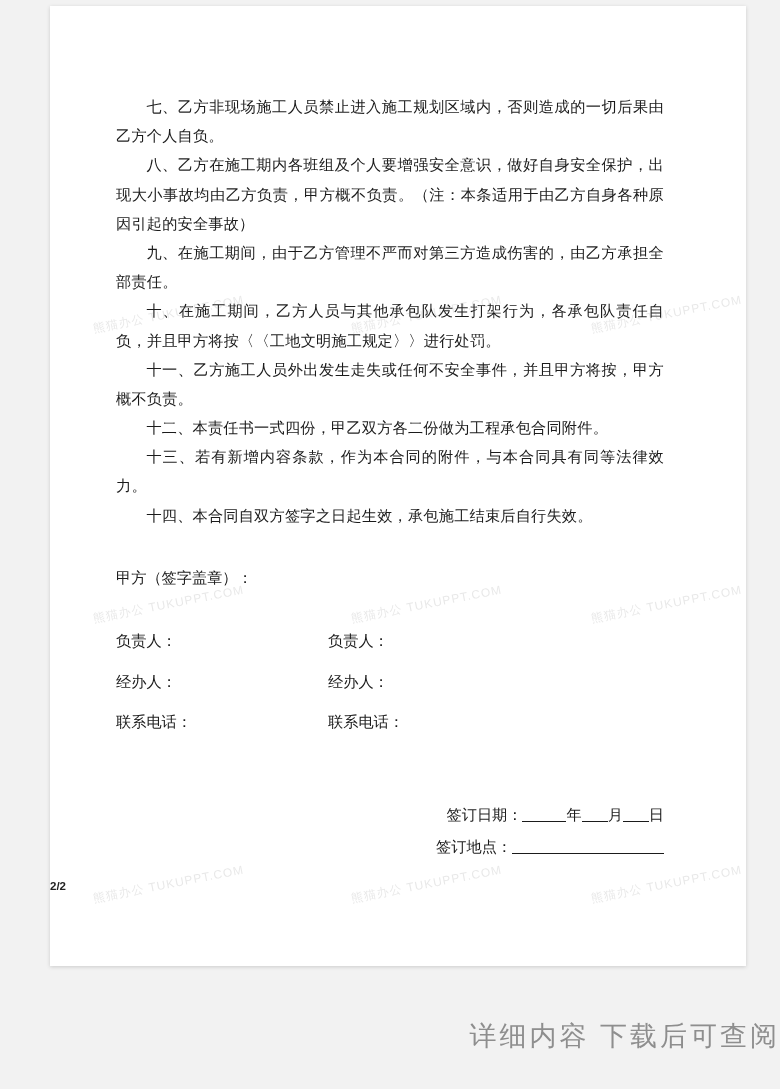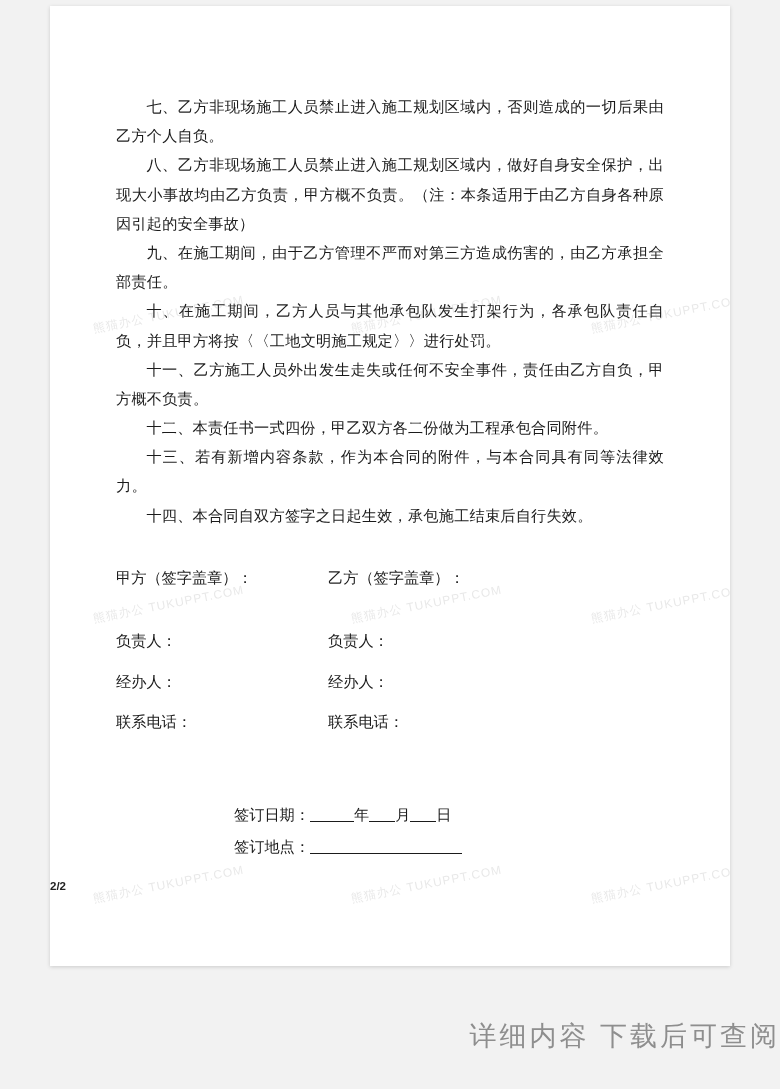--- a/index.html
+++ b/index.html
@@ -17,20 +17,21 @@
 
   .page-wrap {
     position: absolute;
     left: 50px;
     top: 6px;
     width: 680px;
     height: 960px;
     background: #ffffff;
     box-shadow: 0 1px 4px rgba(0,0,0,0.16);
     overflow: hidden;
+    padding-left: 16px;
   }
 
   .doc-body {
     position: absolute;
     left: 0;
     top: 0;
     width: 680px;
     height: 960px;
     box-sizing: border-box;
     padding: 86px 66px 0 66px;
@@ -62,33 +63,35 @@
   }
   .sig-row .col-a {
     width: 212px;
     flex: 0 0 212px;
   }
   .sig-row .col-b {
     flex: 1 1 auto;
   }
   .sig-row.first {
     margin-bottom: 34px;
+    gap: 40px;
   }
   .sig-row.space {
     margin-bottom: 12px;
     align-items: center;
   }
 
   .date-block {
     margin-top: 62px;
     padding-left: 118px;
     font-size: 15.2px;
     color: #1b1b1b;
     font-weight: 500;
     line-height: 2.1;
+    text-align: right;
   }
   .ul-short {
     display: inline-block;
     border-bottom: 1px solid #1b1b1b;
     width: 44px;
     height: 1.05em;
     vertical-align: -2px;
   }
   .ul-xshort {
     display: inline-block;
@@ -151,33 +154,32 @@
   }
 </style>
 </head>
 <body>
 
 <div class="page-wrap">
 
   <div class="doc-body">
 
     <p class="para">七、乙方非现场施工人员禁止进入施工规划区域内，否则造成的一切后果由乙方个人自负。</p>
-    <p class="para">八、乙方非现场施工人员禁止进入施工规划区域内，做好自身安全保护，出现大小事故均由乙方负责，甲方概不负责。（注：本条适用于由乙方自身各种原因引起的安全事故）</p>
+    <p class="para">八、乙方在施工期内各班组及个人要增强安全意识，做好自身安全保护，出现大小事故均由乙方负责，甲方概不负责。（注：本条适用于由乙方自身各种原因引起的安全事故）</p>
     <p class="para">九、在施工期间，由于乙方管理不严而对第三方造成伤害的，由乙方承担全部责任。</p>
     <p class="para">十、在施工期间，乙方人员与其他承包队发生打架行为，各承包队责任自负，并且甲方将按〈〈工地文明施工规定〉〉进行处罚。</p>
-    <p class="para">十一、乙方施工人员外出发生走失或任何不安全事件，责任由乙方自负，甲方概不负责。</p>
+    <p class="para">十一、乙方施工人员外出发生走失或任何不安全事件，并且甲方将按，甲方概不负责。</p>
     <p class="para">十二、本责任书一式四份，甲乙双方各二份做为工程承包合同附件。</p>
     <p class="para">十三、若有新增内容条款，作为本合同的附件，与本合同具有同等法律效力。</p>
     <p class="para">十四、本合同自双方签字之日起生效，承包施工结束后自行失效。</p>
 
     <div class="sig-block">
 
       <div class="sig-row first">
         <div class="col-a">甲方（签字盖章）：</div>
-        <div class="col-b">乙方（签字盖章）：</div>
       </div>
 
       <div class="sig-row space">
         <div class="col-a">负责人：</div>
         <div class="col-b">负责人：</div>
       </div>
 
       <div class="sig-row space">
         <div class="col-a">经办人：</div>
         <div class="col-b">经办人：</div>

